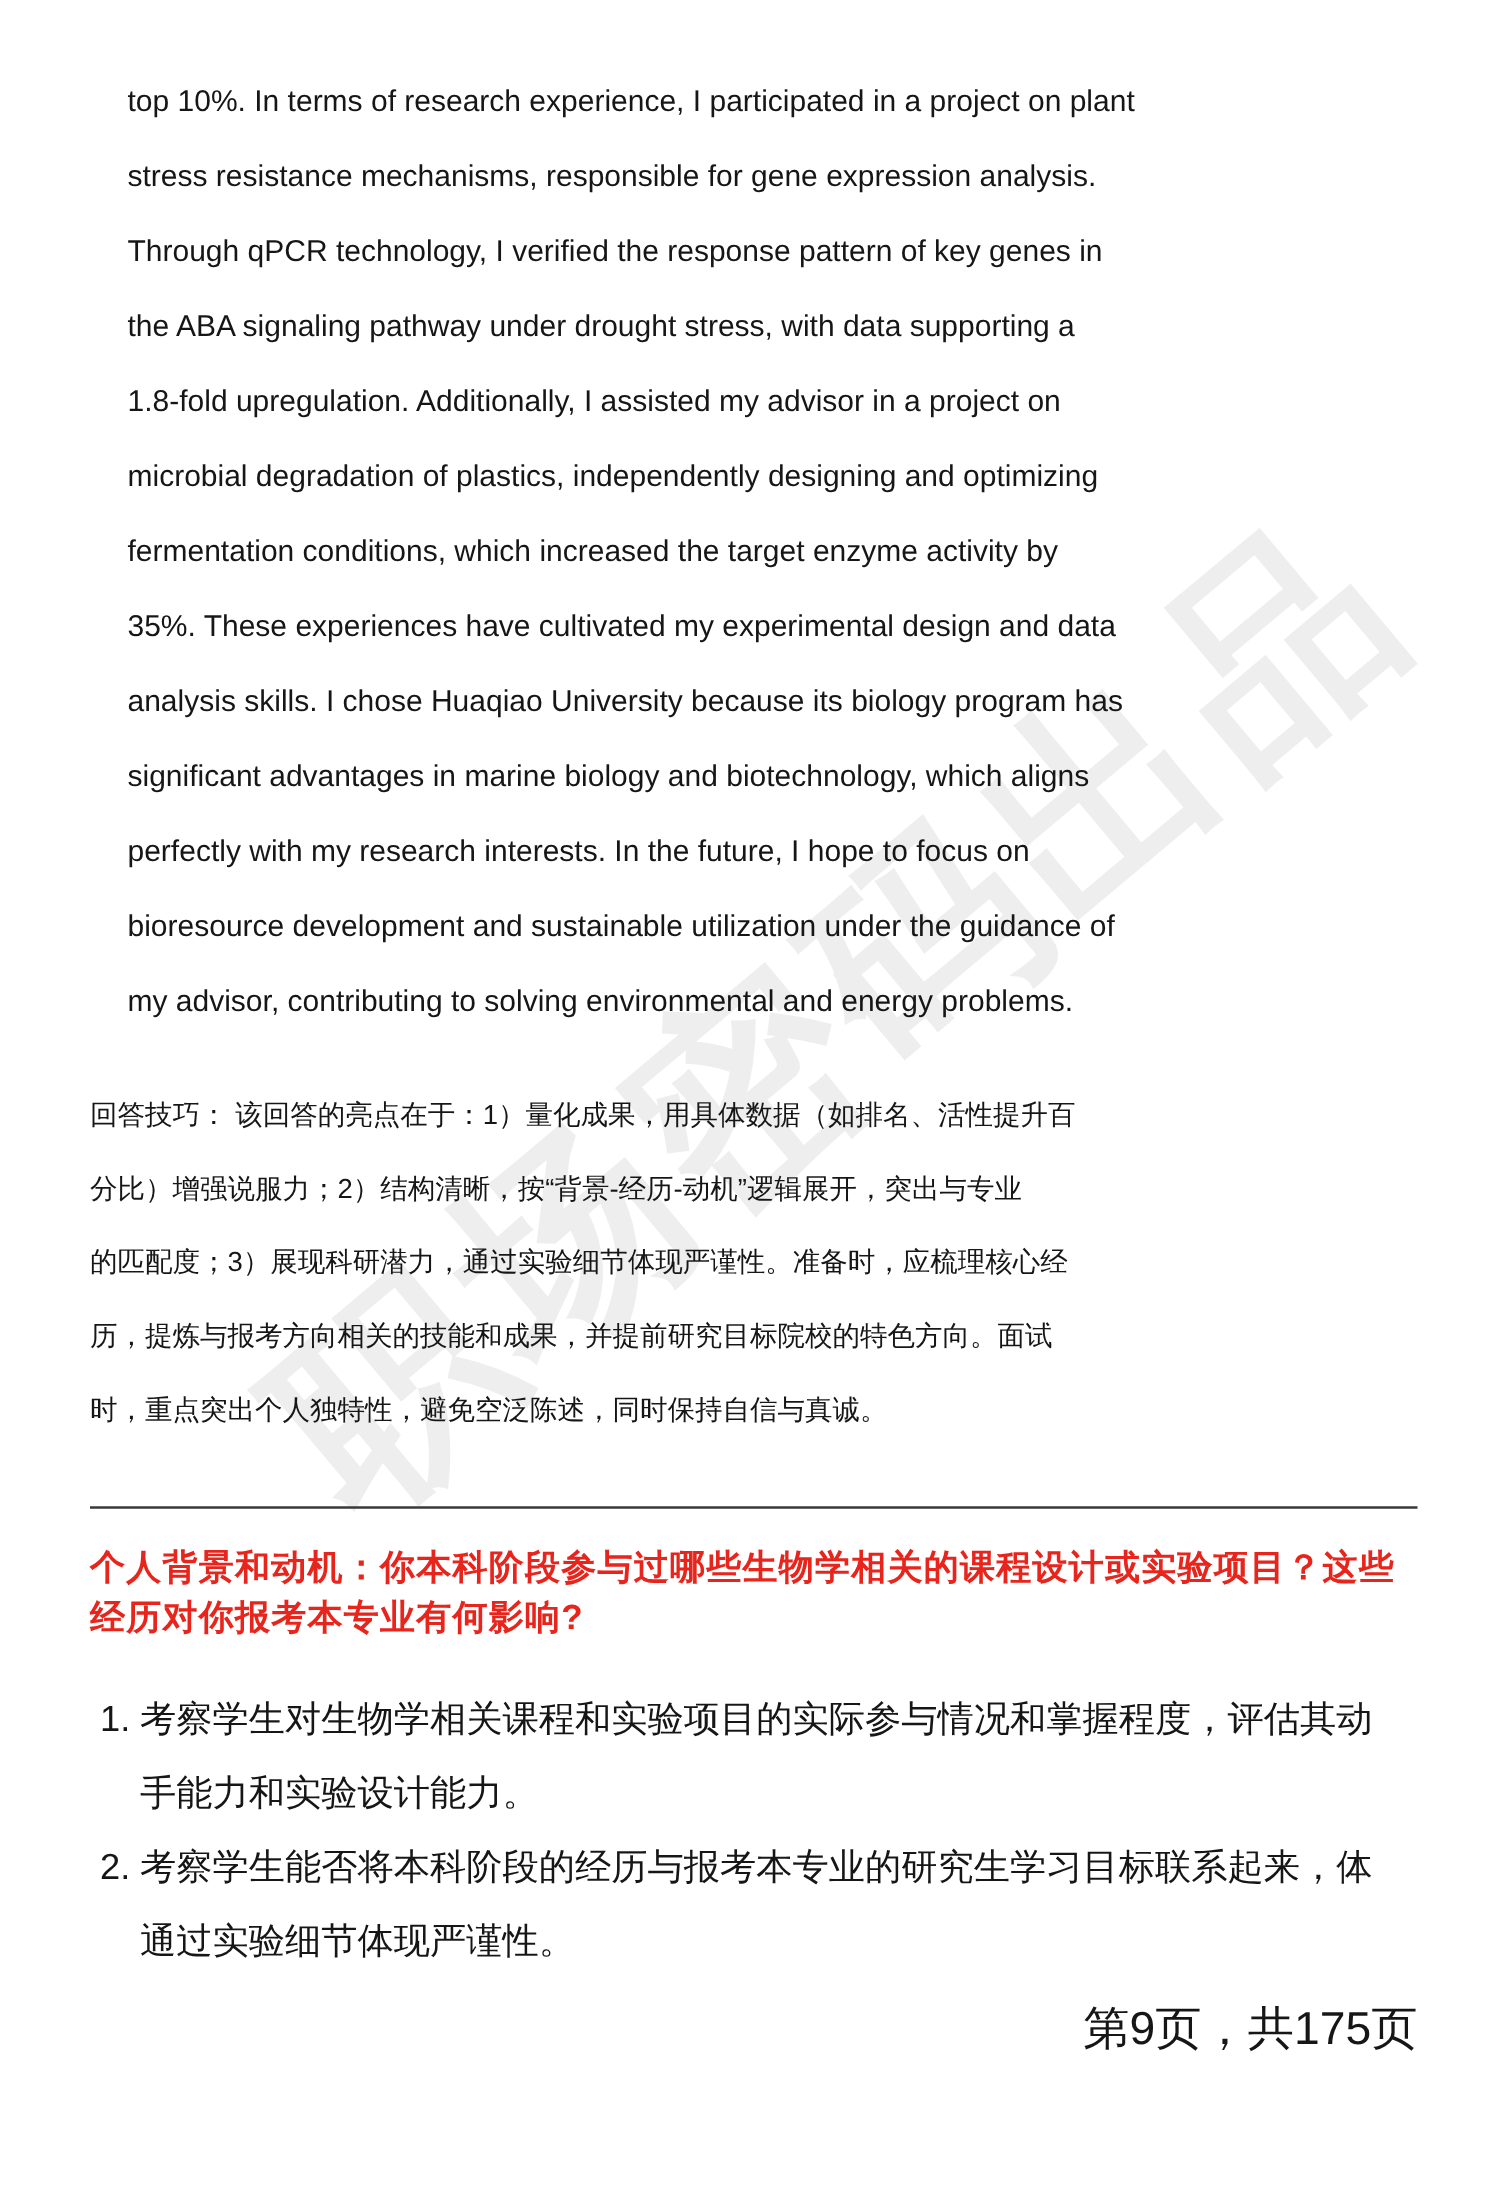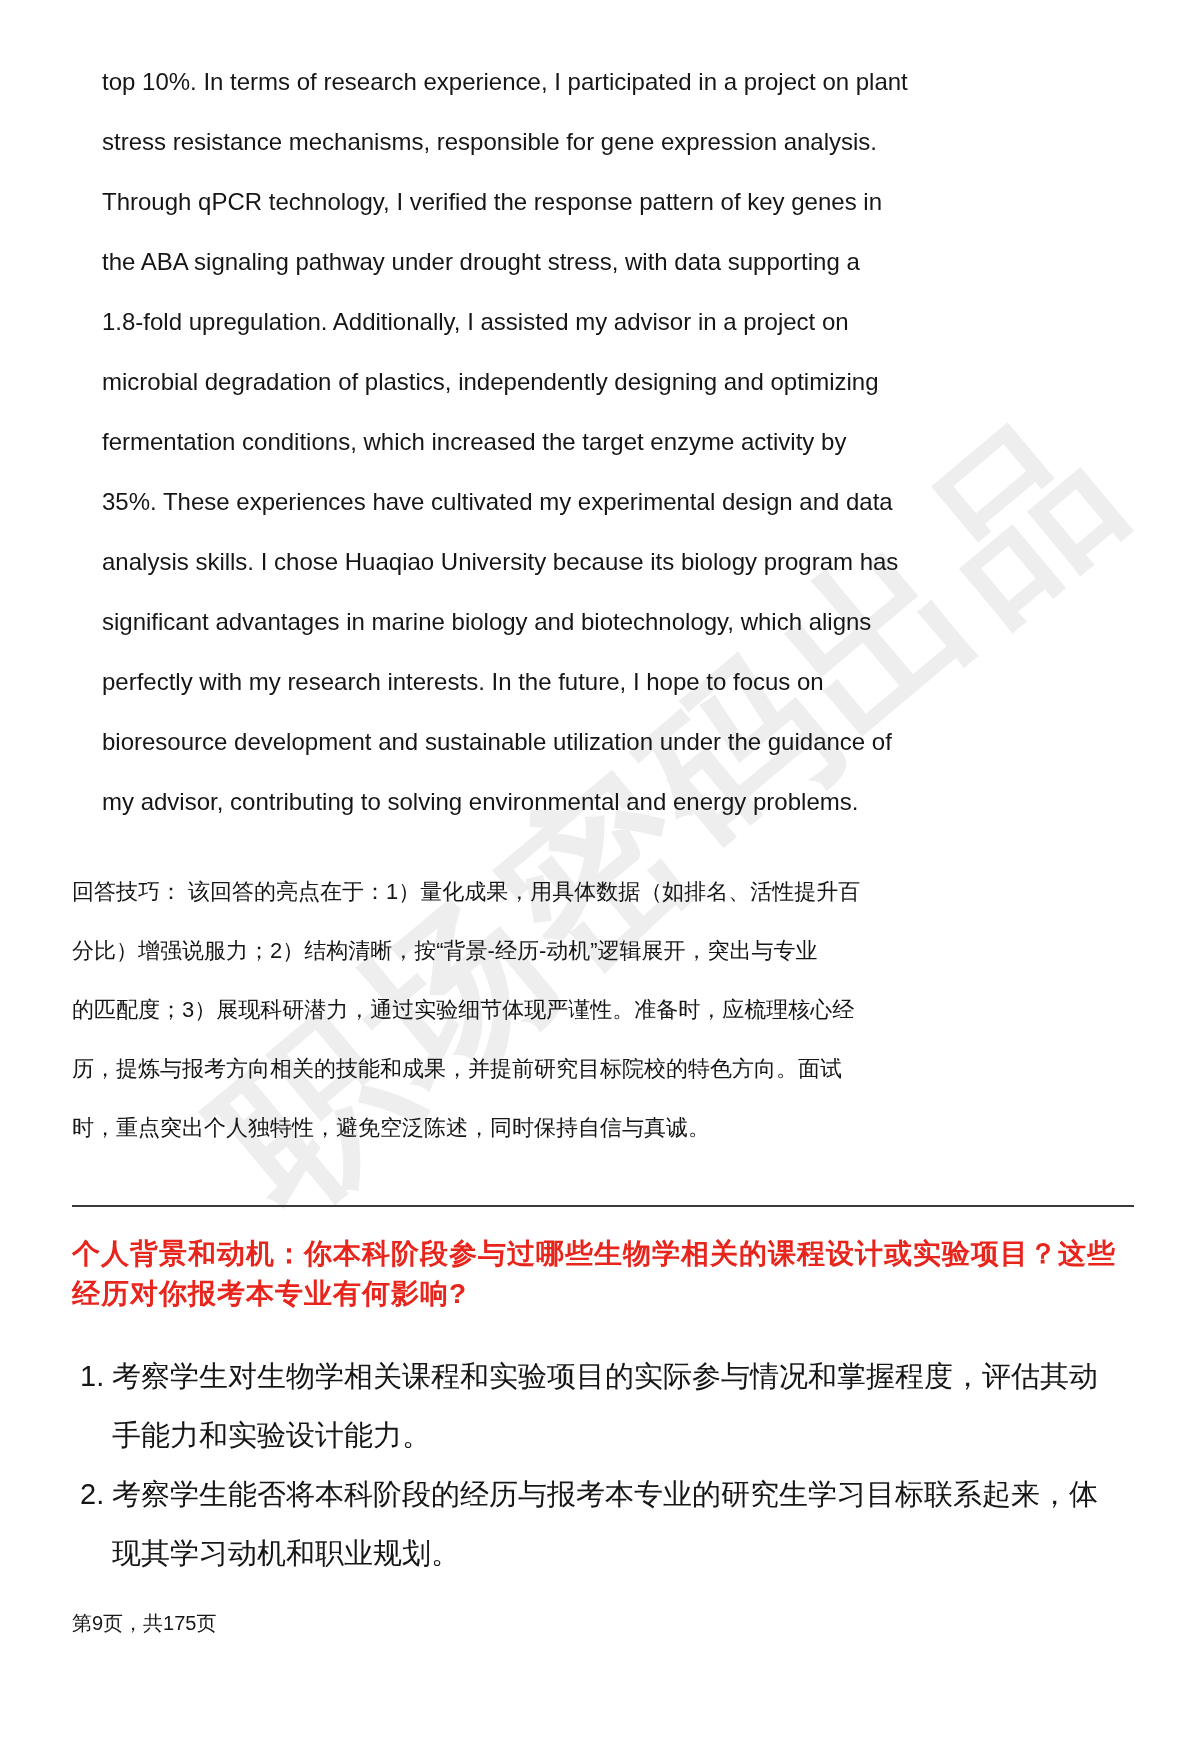--- a/index.html
+++ b/index.html
@@ -81,22 +81,22 @@
     color: #161616;
   }
   .points-list .num {
     position: absolute;
     left: 8px;
     top: 0;
   }
   .points-list .item-text { white-space: pre; display: block; }
   .page-footer {
     margin-top: 20px;
-    text-align: left;
-    font-size: 20px;
+    text-align: right;
+    font-size: 37px;
     line-height: 40px;
     color: #161616;
     width: 1062px;
   }
 </style>
 </head>
 <body>
 
 <div class="page">
 
@@ -132,20 +132,20 @@
 
     <ol class="points-list">
       <li>
         <span class="num">1.</span>
         <span class="item-text">考察学生对生物学相关课程和实验项目的实际参与情况和掌握程度，评估其动
 手能力和实验设计能力。</span>
       </li>
       <li>
         <span class="num">2.</span>
         <span class="item-text">考察学生能否将本科阶段的经历与报考本专业的研究生学习目标联系起来，体
-现其学习动机和职业规划。</span>
+通过实验细节体现严谨性。</span>
       </li>
     </ol>
 
     <div class="page-footer">第9页，共175页</div>
 
   </div>
 </div>
 
 </body></html>

